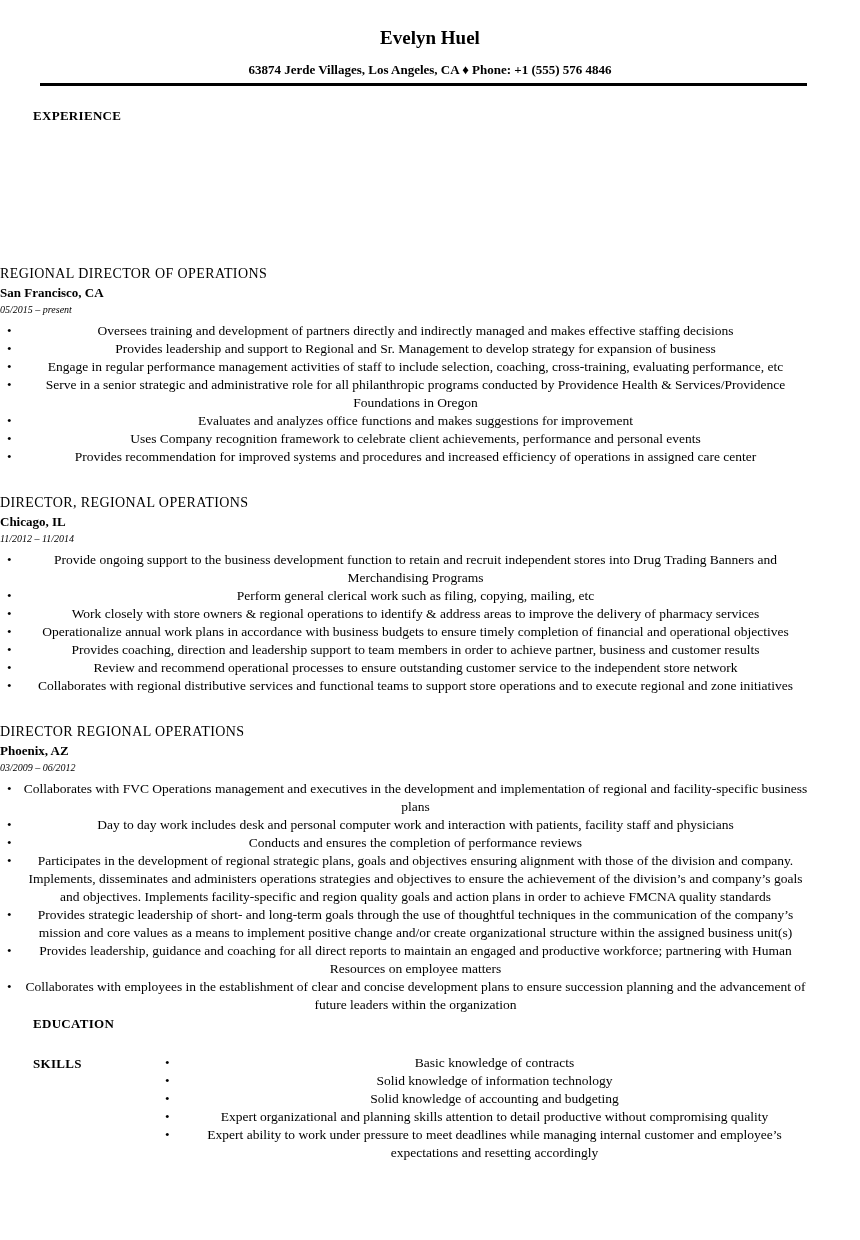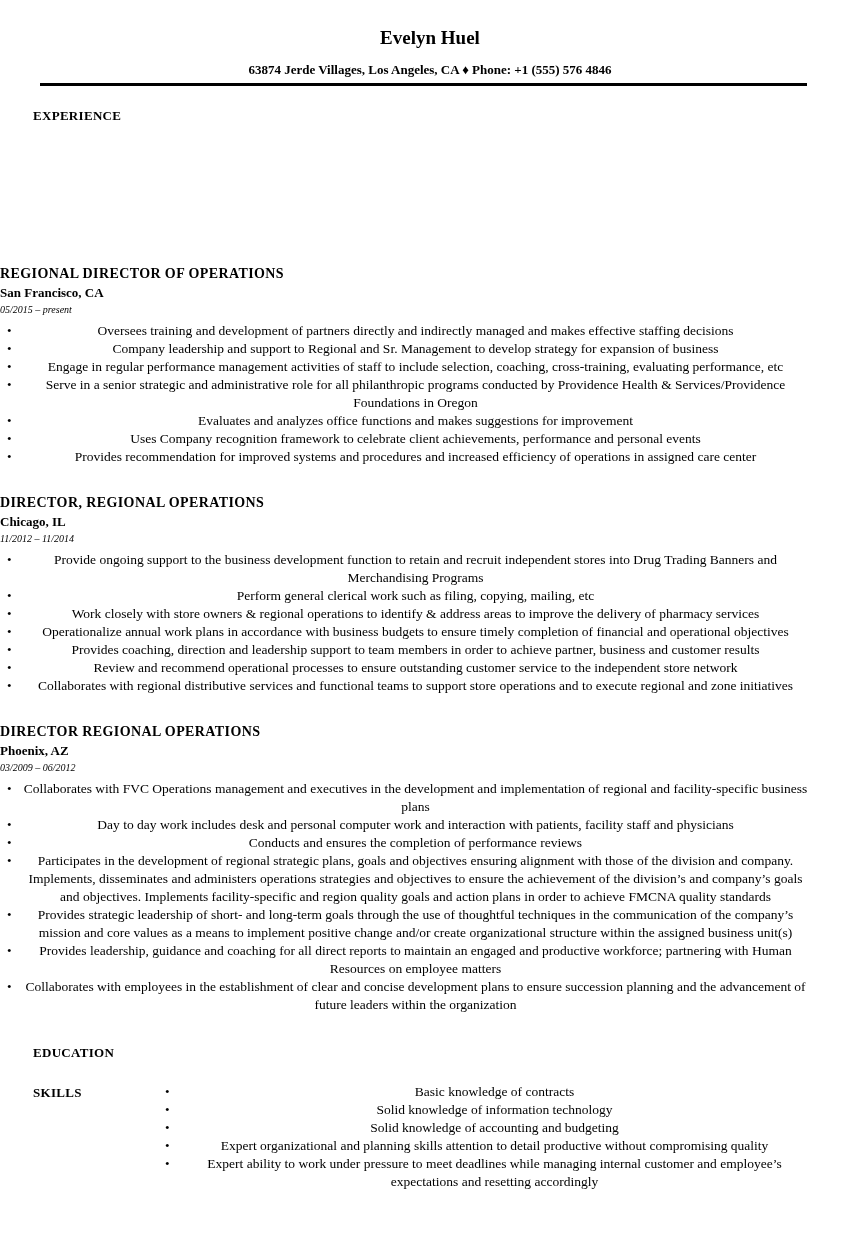--- a/index.html
+++ b/index.html
@@ -30,38 +30,38 @@
   }
   .rule {
     height: 3px;
     background: #000;
     margin: 5px 53px 0 40px;
   }
 
   
   .section { display: flex; }
   .section-experience { margin-top: 20px; flex-direction: column; }
-  .section-education  { margin-top: 29px; }
+  .section-education  { }
   .section-skills     { margin-top: 21px; }
   .section-label {
     flex: 0 0 158px;
     padding-left: 33px;
     font-weight: bold;
     font-size: 13px;
     letter-spacing: 0.3px;
     line-height: 18px;
     padding-top: 1px;
   }
   .section-content { flex: 1; padding-right: 50px; }
 
   
   .job { margin-bottom: 27px; }
   .job:last-child { margin-bottom: 0; }
   .job-title {
-    font-weight: bold;
+    font-weight: normal;
     font-size: 14px;
     letter-spacing: 0.4px;
     line-height: 19px;
   }
   .job-location {
     font-weight: bold;
     font-size: 13px;
     line-height: 19px;
   }
   .job-dates {
@@ -119,21 +119,21 @@
   <div class="section section-experience">
     <div class="section-label">EXPERIENCE</div>
     <div class="section-content">
 
       <div class="job">
         <div class="job-title">REGIONAL DIRECTOR OF OPERATIONS</div>
         <div class="job-location">San Francisco, CA</div>
         <div class="job-dates">05/2015 – present</div>
         <ul class="bullets">
           <li>Oversees training and development of partners directly and indirectly managed and makes effective staffing decisions</li>
-          <li>Company leadership and support to Regional and Sr. Management to develop strategy for expansion of business</li>
+          <li>Provides leadership and support to Regional and Sr. Management to develop strategy for expansion of business</li>
           <li>Engage in regular performance management activities of staff to include selection, coaching, cross-training, evaluating performance, etc</li>
           <li>Serve in a senior strategic and administrative role for all philanthropic programs conducted by Providence Health &amp; Services/Providence Foundations in Oregon</li>
           <li>Evaluates and analyzes office functions and makes suggestions for improvement</li>
           <li>Uses Company recognition framework to celebrate client achievements, performance and personal events</li>
           <li>Provides recommendation for improved systems and procedures and increased efficiency of operations in assigned care center</li>
         </ul>
       </div>
 
       <div class="job">
         <div class="job-title">DIRECTOR, REGIONAL OPERATIONS</div>

